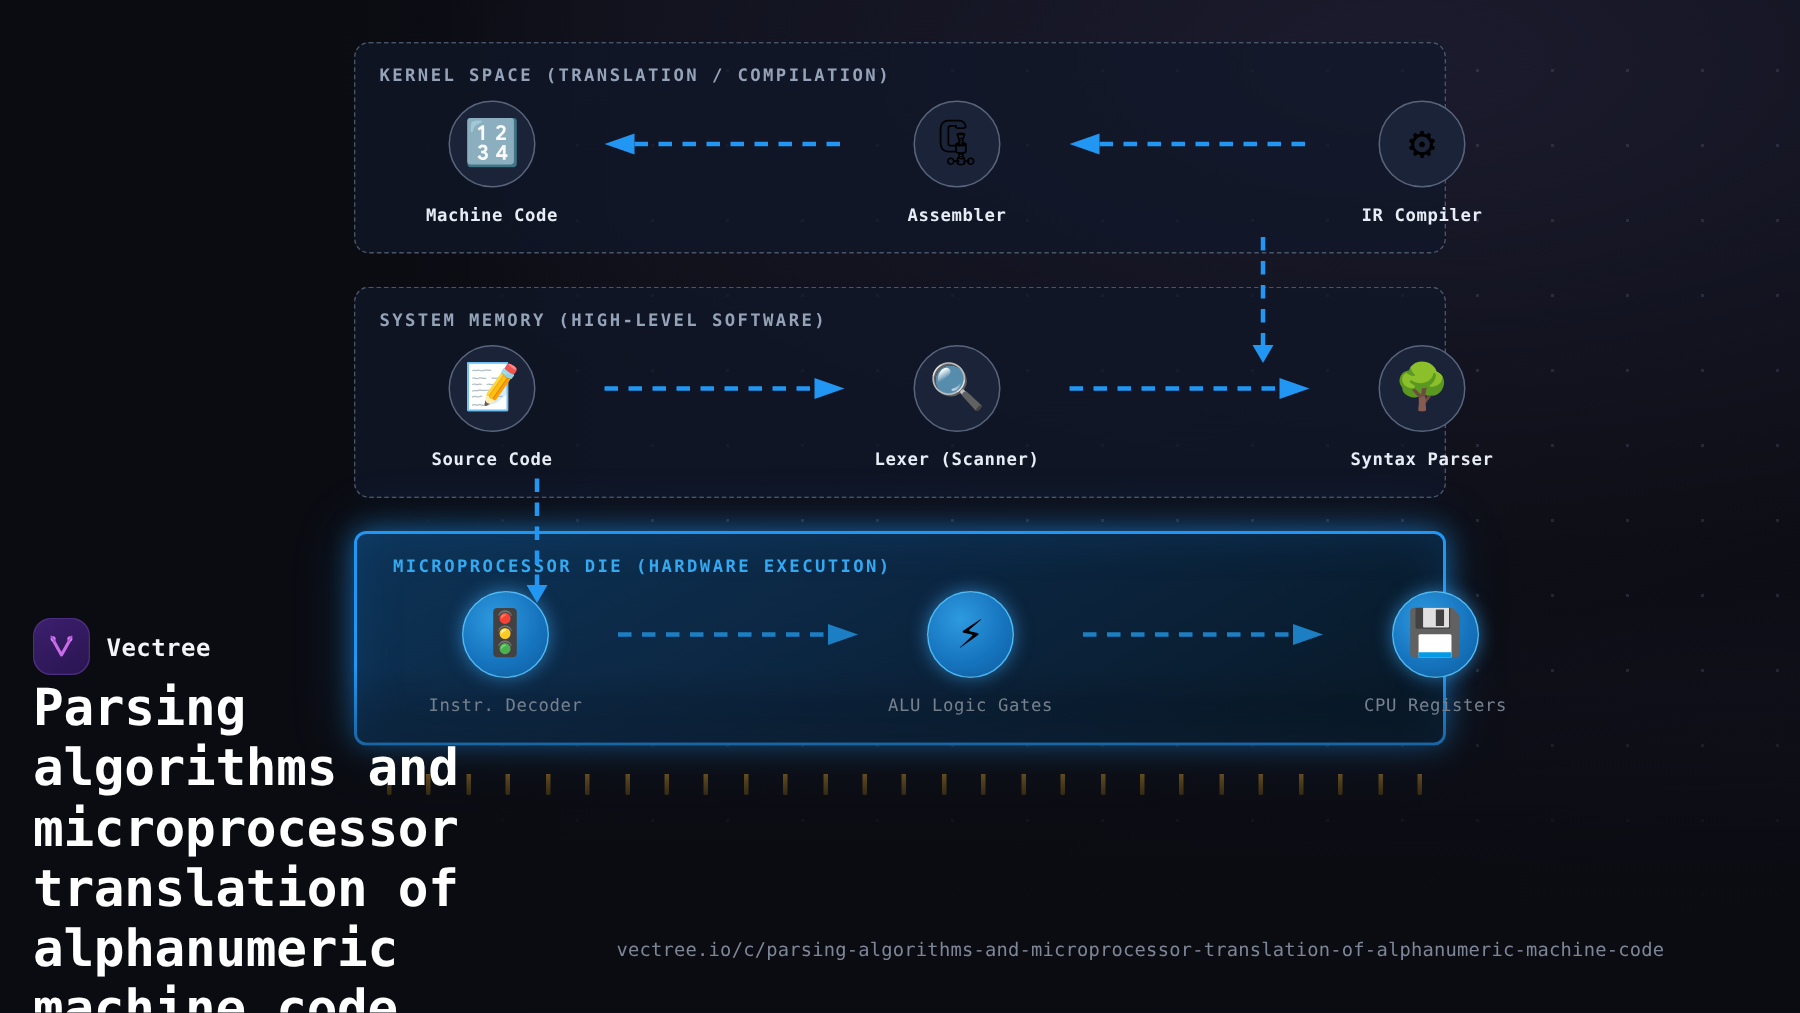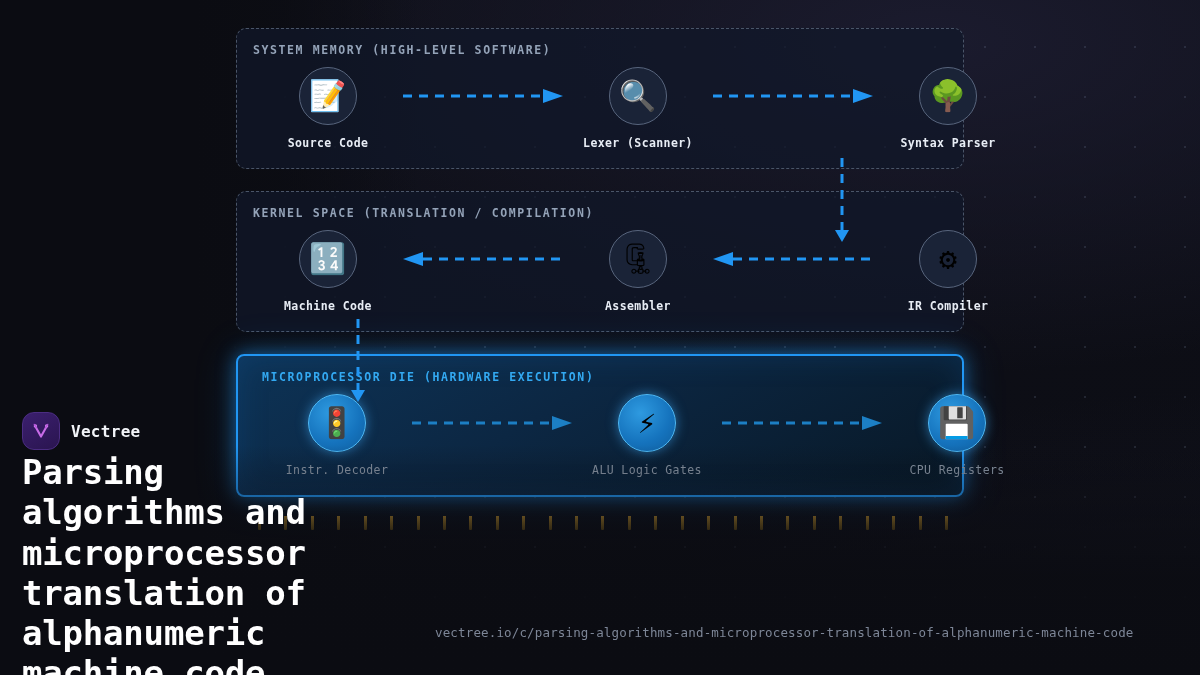--- a/index.html
+++ b/index.html
@@ -101,33 +101,63 @@
   #brand-name{ font-size:16px; font-weight:700; color:#f2f4f8; letter-spacing:.3px; }
 
   #headline{
     position:absolute; left:22px; top:452px; width:330px;
     font-size:34px; line-height:1.185; font-weight:700;
     color:#ffffff; letter-spacing:-.2px;
   }
 
   #footer-url{
     position:absolute; left:411px; top:625px;
-    font-size:12.5px; color:#7d8697; letter-spacing:.15px; white-space:nowrap;margin-left:24px;
+    font-size:12.5px; color:#7d8697; letter-spacing:.15px; white-space:nowrap;
   }
 </style>
 </head>
 <body>
 
 <div id="bg-base"></div>
 <div id="bg-dots"></div>
 <div id="bg-left-vignette"></div>
 
 <div id="diagram">
 
   <div class="panel">
+    <div class="panel-title">KERNEL SPACE (TRANSLATION / COMPILATION)</div>
+    <div class="row">
+      <div class="node">
+        <div class="circle">🔢</div>
+        <div class="node-label">Machine Code</div>
+      </div>
+      <div class="conn">
+        <svg width="160" height="14" viewBox="0 0 160 14">
+          <line x1="20" y1="7" x2="160" y2="7" stroke="#2196f3" stroke-width="3" stroke-dasharray="9 7"></line>
+          <polygon points="20,0 0,7 20,14" fill="#2196f3"></polygon>
+        </svg>
+      </div>
+      <div class="node">
+        <div class="circle">🗜</div>
+        <div class="node-label">Assembler</div>
+      </div>
+      <div class="conn">
+        <svg width="160" height="14" viewBox="0 0 160 14">
+          <line x1="20" y1="7" x2="160" y2="7" stroke="#2196f3" stroke-width="3" stroke-dasharray="9 7"></line>
+          <polygon points="20,0 0,7 20,14" fill="#2196f3"></polygon>
+        </svg>
+      </div>
+      <div class="node">
+        <div class="circle">⚙</div>
+        <div class="node-label">IR Compiler</div>
+      </div>
+    </div>
+  </div>
+
+  <div class="panel">
     <div class="panel-title">SYSTEM MEMORY (HIGH-LEVEL SOFTWARE)</div>
     <div class="row">
       <div class="node">
         <div class="circle">📝</div>
         <div class="node-label">Source Code</div>
       </div>
       <div class="conn">
         <svg width="160" height="14" viewBox="0 0 160 14">
           <line x1="0" y1="7" x2="140" y2="7" stroke="#2196f3" stroke-width="3" stroke-dasharray="9 7"></line>
           <polygon points="140,0 160,7 140,14" fill="#2196f3"></polygon>
@@ -139,50 +169,20 @@
       </div>
       <div class="conn">
         <svg width="160" height="14" viewBox="0 0 160 14">
           <line x1="0" y1="7" x2="140" y2="7" stroke="#2196f3" stroke-width="3" stroke-dasharray="9 7"></line>
           <polygon points="140,0 160,7 140,14" fill="#2196f3"></polygon>
         </svg>
       </div>
       <div class="node">
         <div class="circle">🌳</div>
         <div class="node-label">Syntax Parser</div>
-      </div>
-    </div>
-  </div>
-
-  <div class="panel">
-    <div class="panel-title">KERNEL SPACE (TRANSLATION / COMPILATION)</div>
-    <div class="row">
-      <div class="node">
-        <div class="circle">🔢</div>
-        <div class="node-label">Machine Code</div>
-      </div>
-      <div class="conn">
-        <svg width="160" height="14" viewBox="0 0 160 14">
-          <line x1="20" y1="7" x2="160" y2="7" stroke="#2196f3" stroke-width="3" stroke-dasharray="9 7"></line>
-          <polygon points="20,0 0,7 20,14" fill="#2196f3"></polygon>
-        </svg>
-      </div>
-      <div class="node">
-        <div class="circle">🗜</div>
-        <div class="node-label">Assembler</div>
-      </div>
-      <div class="conn">
-        <svg width="160" height="14" viewBox="0 0 160 14">
-          <line x1="20" y1="7" x2="160" y2="7" stroke="#2196f3" stroke-width="3" stroke-dasharray="9 7"></line>
-          <polygon points="20,0 0,7 20,14" fill="#2196f3"></polygon>
-        </svg>
-      </div>
-      <div class="node">
-        <div class="circle">⚙</div>
-        <div class="node-label">IR Compiler</div>
       </div>
     </div>
   </div>
 
   <div class="panel active">
     <div class="panel-title">MICROPROCESSOR DIE (HARDWARE EXECUTION)</div>
     <div class="row">
       <div class="node">
         <div class="circle">🚦</div>
         <div class="node-label">Instr. Decoder</div>

